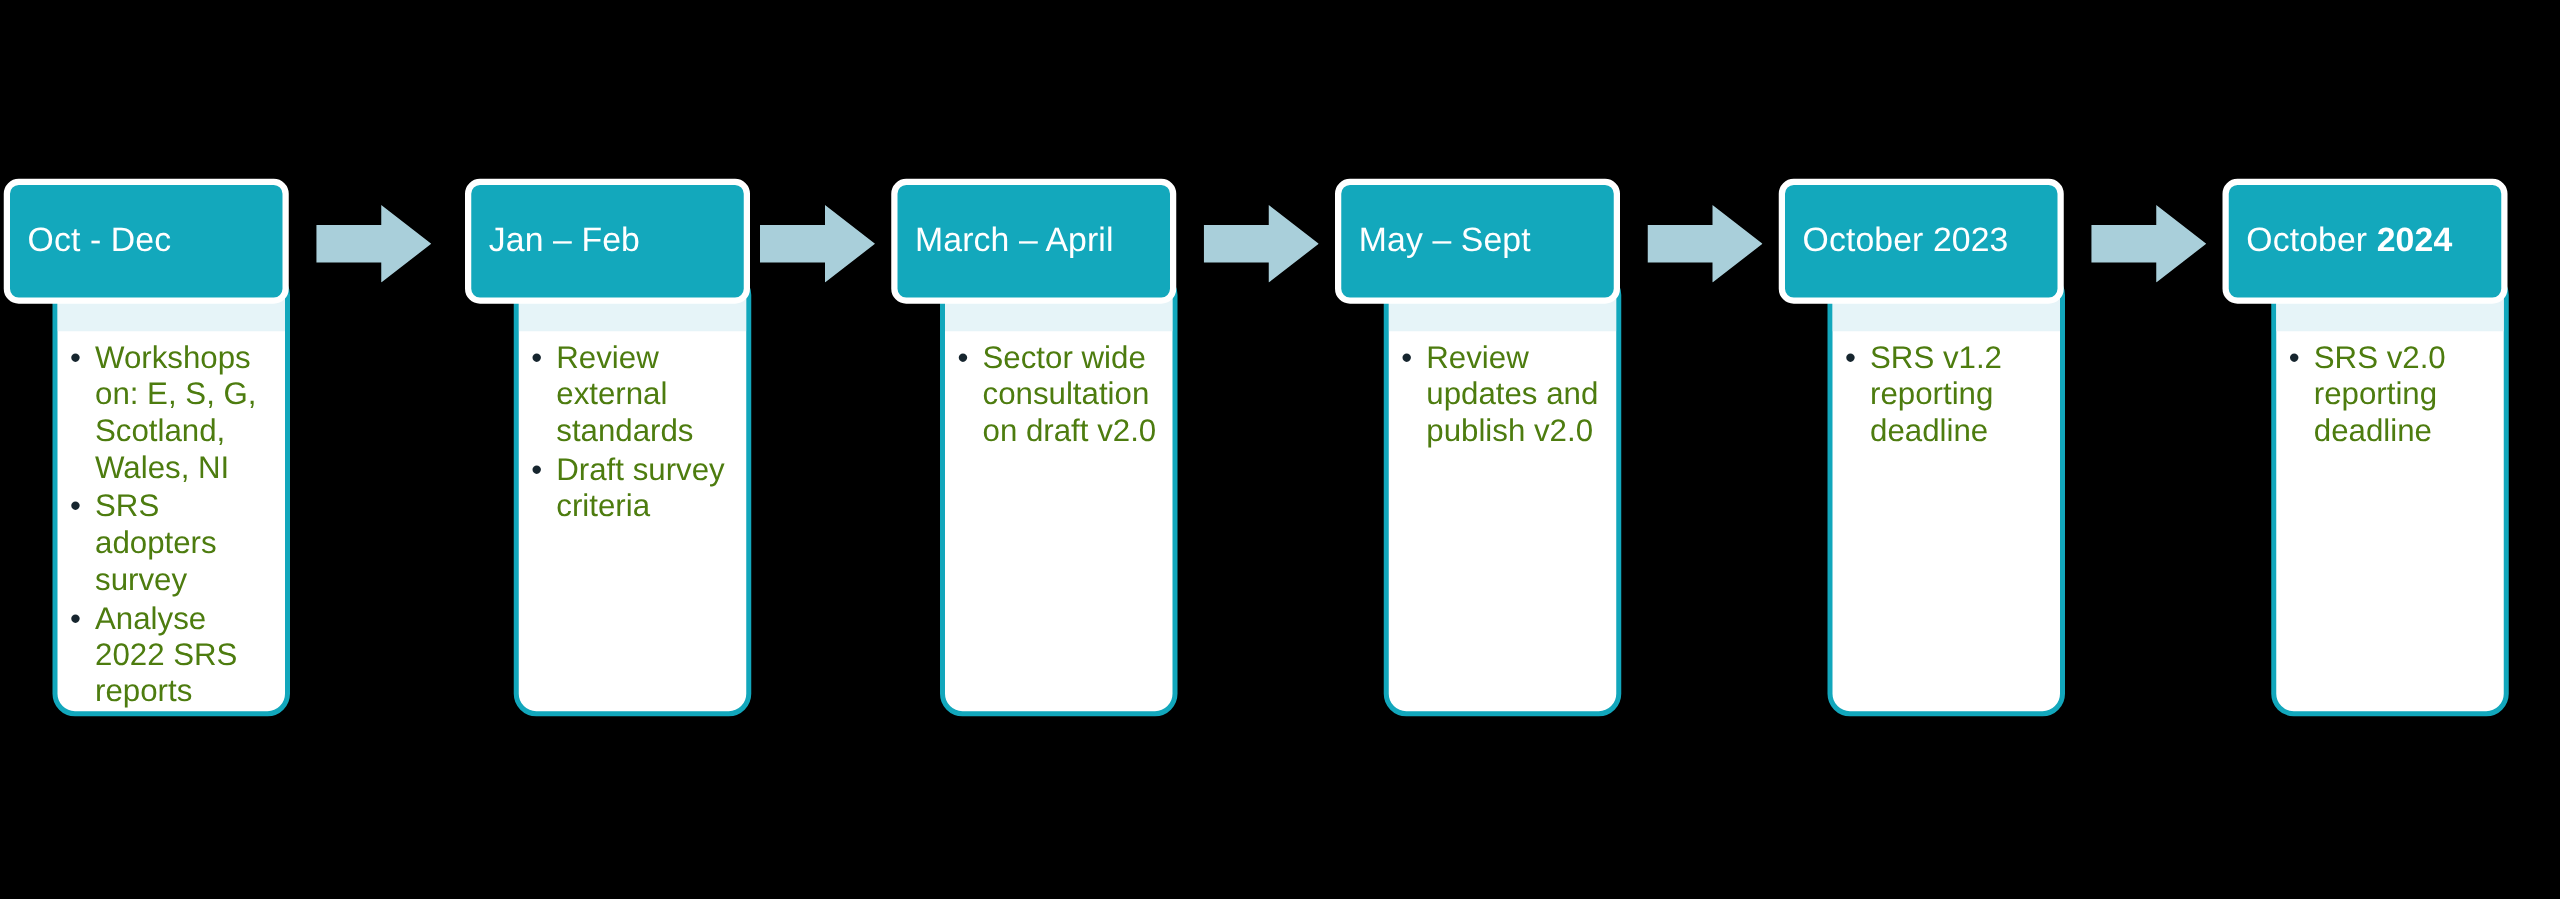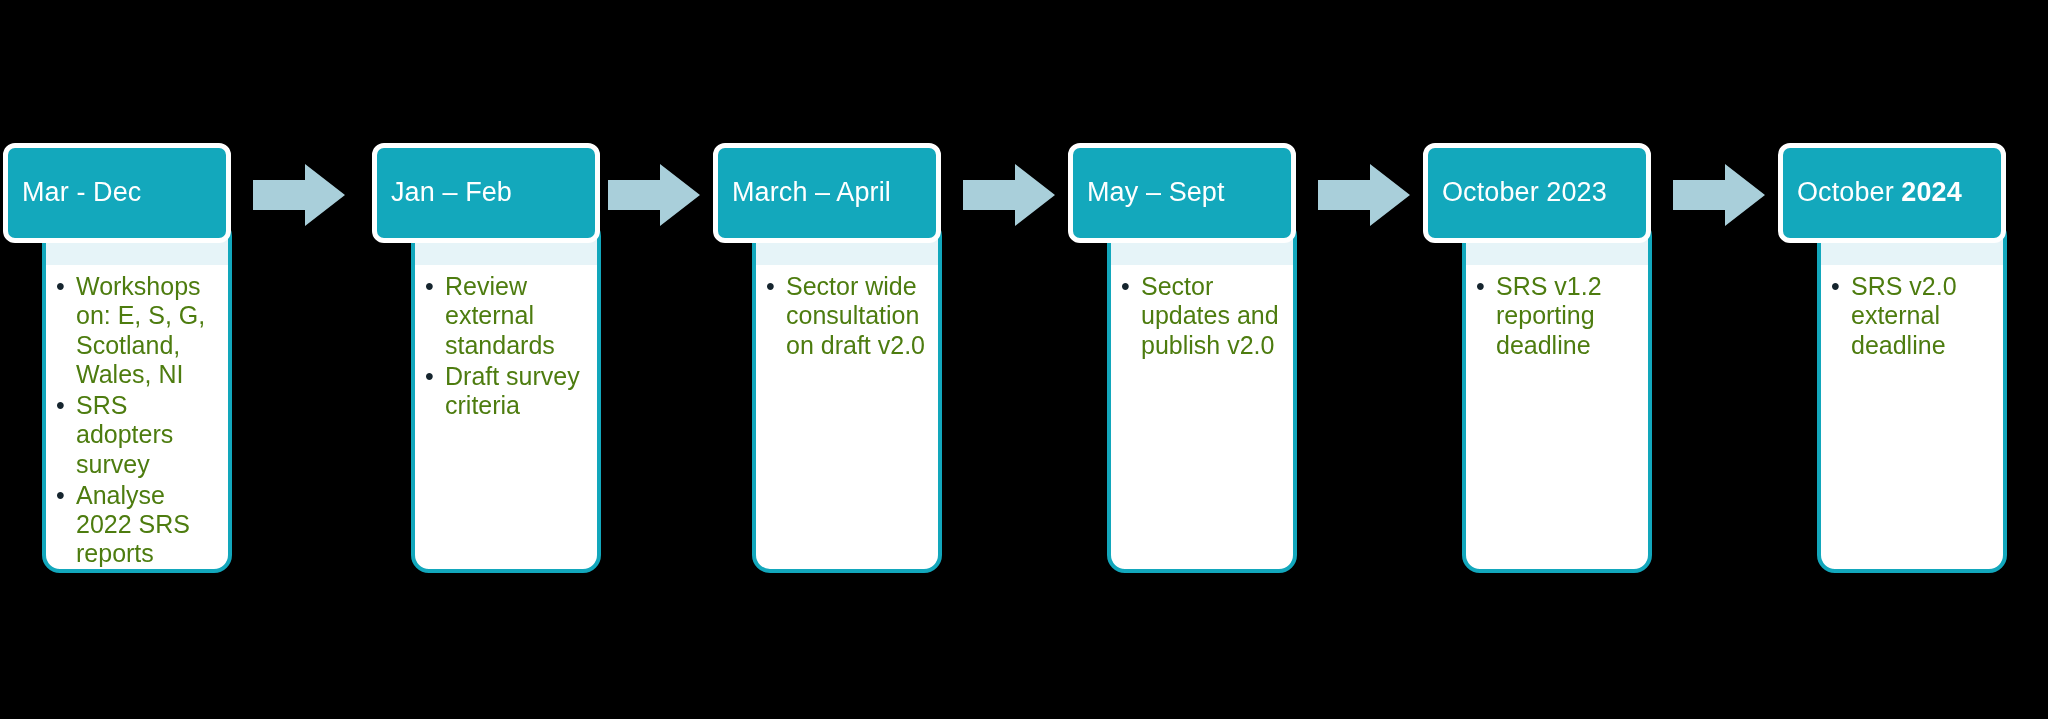--- a/index.html
+++ b/index.html
@@ -129,21 +129,21 @@
   .conn-4 { left: 1318px; }
   .conn-5 { left: 1673px; }
 </style>
 </head>
 <body>
 
 <div id="timeline">
 
   <div class="stage stage-1">
     <div class="stage-header">
-      <span class="stage-header-label">Mar - Dec</span>
+      <span class="stage-header-label">Oct - Dec</span>
     </div>
     <div class="stage-body">
       <div class="stage-body-tint"></div>
       <ul class="stage-list">
           <li>Workshops on: E, S, G, Scotland, Wales, NI</li>
           <li>SRS adopters survey</li>
           <li>Analyse 2022 SRS reports</li>
         </ul>
     </div>
   </div>
@@ -191,21 +191,21 @@
     </svg>
   </div>
 
   <div class="stage stage-4">
     <div class="stage-header">
       <span class="stage-header-label">May – Sept</span>
     </div>
     <div class="stage-body">
       <div class="stage-body-tint"></div>
       <ul class="stage-list">
-          <li>Sector updates and publish v2.0</li>
+          <li>Review updates and publish v2.0</li>
         </ul>
     </div>
   </div>
 
   <div class="connector conn-4">
     <svg viewBox="0 0 92 62" xmlns="http://www.w3.org/2000/svg">
       <polygon points="0,16 52,16 52,0 92,31 52,62 52,46 0,46" fill="#A9CFDA"></polygon>
     </svg>
   </div>
 
@@ -227,18 +227,18 @@
     </svg>
   </div>
 
   <div class="stage stage-6">
     <div class="stage-header">
       <span class="stage-header-label">October <b>2024</b></span>
     </div>
     <div class="stage-body">
       <div class="stage-body-tint"></div>
       <ul class="stage-list">
-          <li>SRS v2.0 external deadline</li>
+          <li>SRS v2.0 reporting deadline</li>
         </ul>
     </div>
   </div>
 
 </div>
 
 </body></html>

